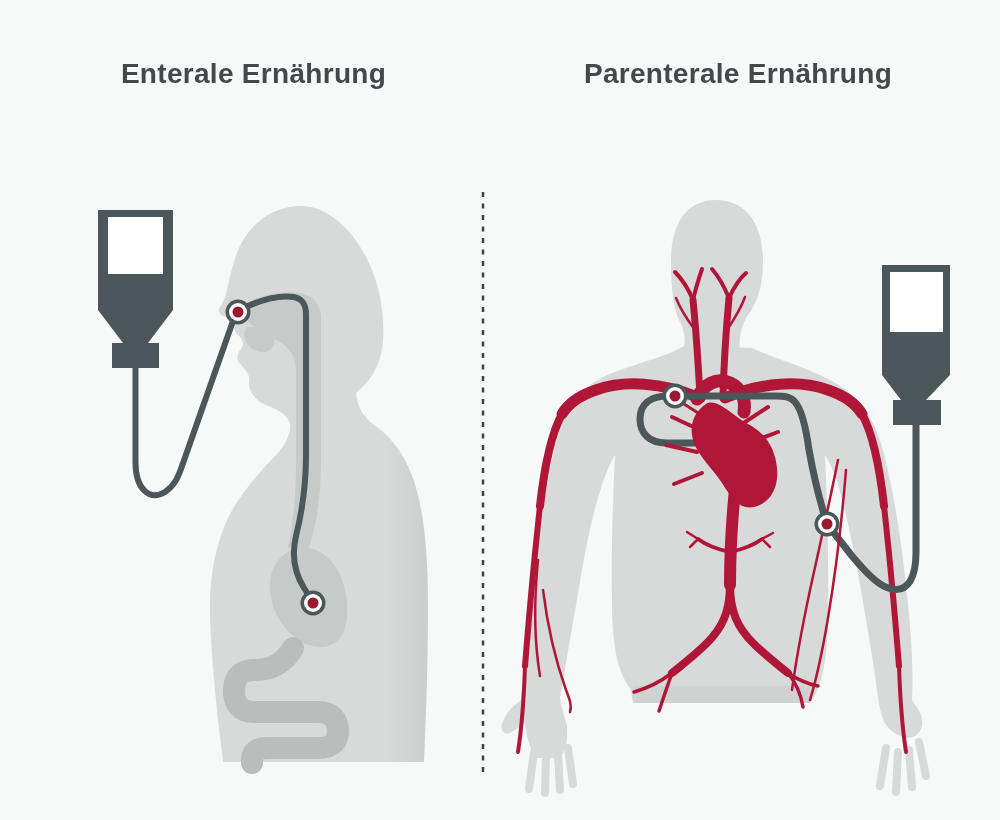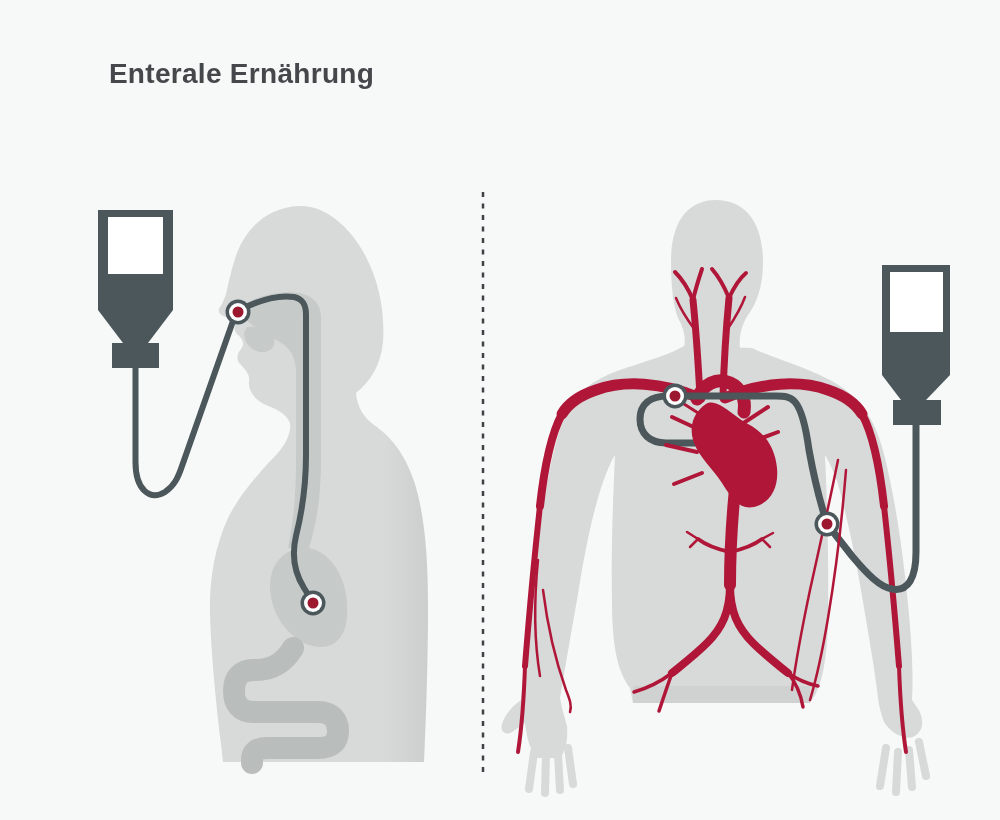--- a/index.html
+++ b/index.html
@@ -9,40 +9,41 @@
     background:var(--background,#f7f8f8);
     overflow:hidden;
     font-family:"Liberation Sans", sans-serif;
   }
   .title{
     position:absolute;top:58px;
     font-size:28px;font-weight:700;letter-spacing:.3px;
     color:var(--title_text,#45484b);
     text-align:center;
   }
-  .title.left{left:0;width:483px;}
+  .title.left{left:12px;width:483px;}
   .title.right{left:483px;width:510px;}
   svg{position:absolute;left:0;top:0;}
   .body-fill{fill:var(--body_silhouette,#d7dad9);}
   .inner-fill{fill:var(--inner_organs,#c6cac9);}
   .gut-stroke{stroke:var(--intestine,#b9bdbc);fill:none;stroke-linecap:round;stroke-linejoin:round;}
   .slate-fill{fill:var(--device_slate,#4b575b);}
   .slate-stroke{stroke:var(--device_slate,#4b575b);fill:none;stroke-linecap:round;stroke-linejoin:round;}
   .red-fill{fill:var(--vessel_red,#b01638);}
   .red-stroke{stroke:var(--vessel_red,#b01638);fill:none;stroke-linecap:round;stroke-linejoin:round;}
   .white-fill{fill:var(--bottle_window,#ffffff);}
   .marker-red{fill:var(--marker_red,#9c182f);}
   .divider-stroke{stroke:var(--divider,#3d4245);}
 </style>
 </head>
 <body>
 
 <div class="canvas">
 
   <div class="title left">Enterale Ernährung</div>
+  <div class="title right">Parenterale Ernährung</div>
 
   <svg width="1000" height="820" viewBox="0 0 1000 820">
     <defs>
       <linearGradient id="shade" x1="0" y1="0" x2="1" y2="0">
         <stop offset="0.8" stop-color="#3c4646" stop-opacity="0"></stop>
         <stop offset="1" stop-color="#3c4646" stop-opacity="0.08"></stop>
       </linearGradient>
     </defs>
 
     <g>

